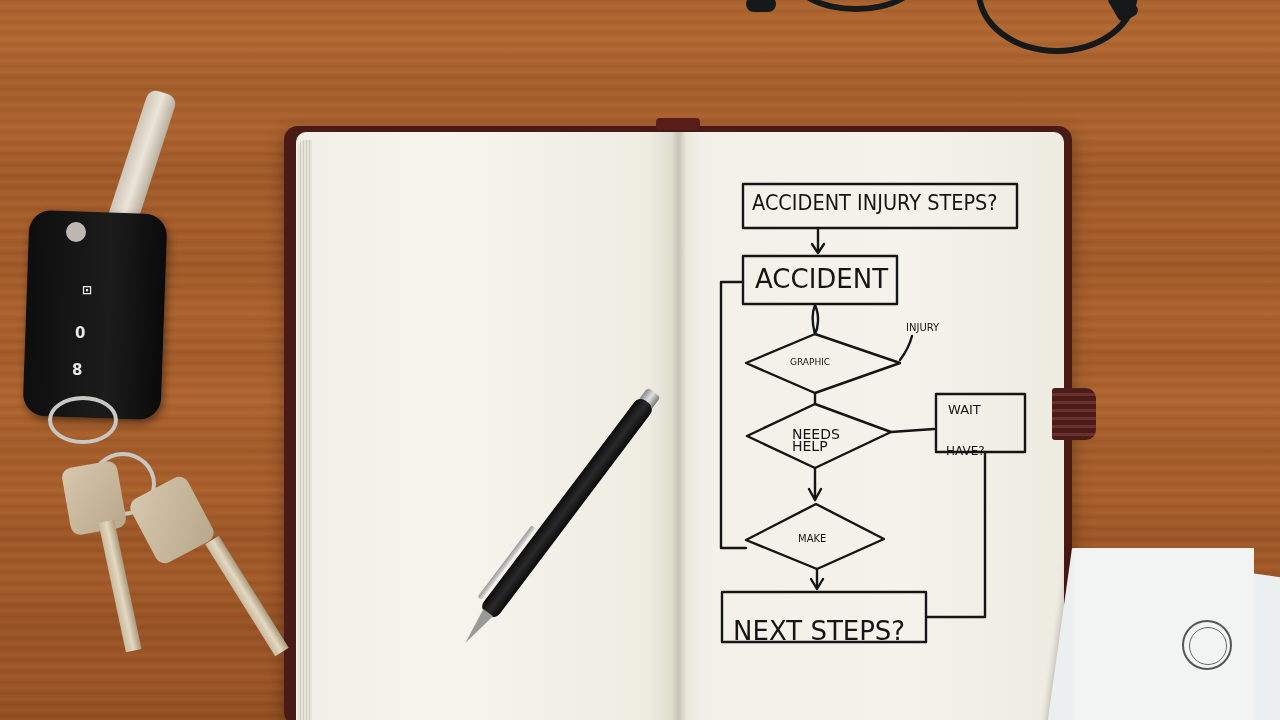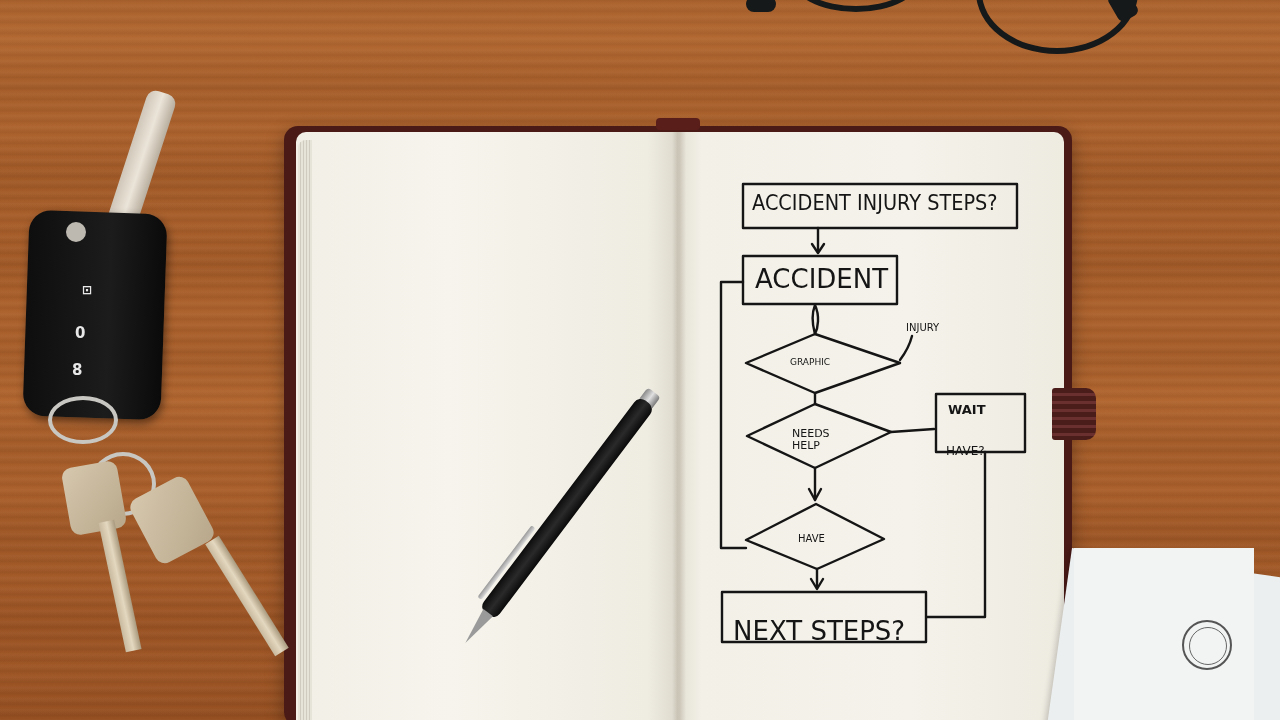--- a/index.html
+++ b/index.html
@@ -91,24 +91,24 @@
     <polyline points="811,579 817,589 823,579"></polyline>
 
     <rect x="722" y="592" width="204" height="50"></rect>
   </g>
 </svg>
 
 <div class="fc-text" style="left:752px;top:191px;font-size:21px;letter-spacing:0px;transform:scaleX(0.92);transform-origin:0 0;">ACCIDENT INJURY STEPS?</div>
 <div class="fc-text" style="left:755px;top:264px;font-size:26px;">ACCIDENT</div>
 <div class="fc-text" style="left:906px;top:322px;font-size:10px;">INJURY</div>
 <div class="fc-text" style="left:790px;top:357px;font-size:9px;">GRAPHIC</div>
-<div class="fc-text" style="left:792px;top:428px;font-size:11px;white-space:normal;width:50px;line-height:12px;">NEEDS HELP</div>
-<div class="fc-text" style="left:948px;top:402px;font-size:13px;font-weight:bold;">WAIT</div>
+<div class="fc-text" style="left:792px;top:428px;font-size:14px;white-space:normal;width:50px;line-height:12px;">NEEDS HELP</div>
+<div class="fc-text" style="left:948px;top:402px;font-size:13px;">WAIT</div>
 <div class="fc-text" style="left:946px;top:444px;font-size:12px;">HAVE?</div>
-<div class="fc-text" style="left:798px;top:533px;font-size:10px;">HAVE</div>
+<div class="fc-text" style="left:798px;top:533px;font-size:10px;">MAKE</div>
 <div class="fc-text" style="left:733px;top:616px;font-size:26px;">NEXT STEPS?</div>
 
 <div class="abs" style="left:548px;top:360px;width:20px;height:320px;transform:rotate(37deg);transform-origin:50% 50%;">
   <div class="abs" style="left:2px;top:0;width:16px;height:14px;background:linear-gradient(90deg,#8a8a8a,#e0e0e0,#7a7a7a);border-radius:4px 4px 0 0;"></div>
   <div class="abs" style="left:0;top:12px;width:20px;height:266px;background:linear-gradient(90deg,#0c0c0c,#2a2a2a,#0a0a0a);border-radius:8px;"></div>
   <div class="abs" style="left:-8px;top:180px;width:5px;height:90px;background:linear-gradient(90deg,#999,#ddd);border-radius:3px;"></div>
   <div class="abs" style="left:4px;top:276px;width:0;height:0;border-left:6px solid transparent;border-right:6px solid transparent;border-top:38px solid #9a9a9a;"></div>
 </div>
 
 <div class="abs paper"></div>

